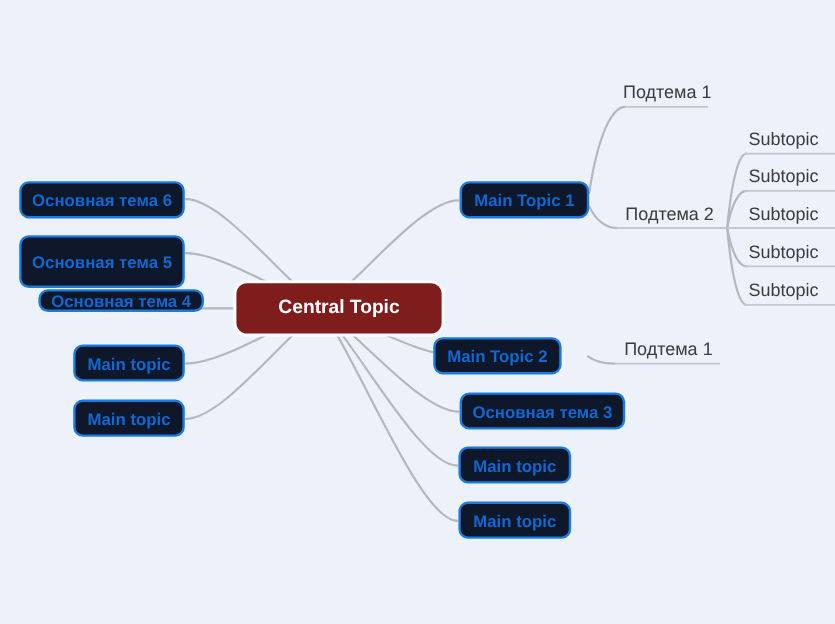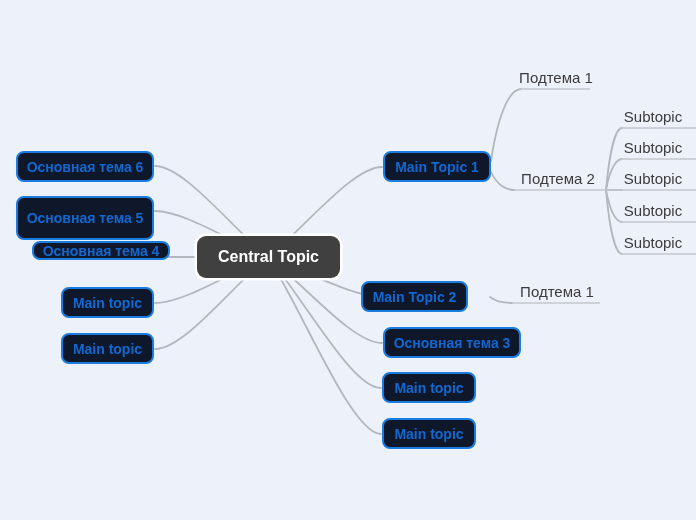--- a/index.html
+++ b/index.html
@@ -82,21 +82,21 @@
       <line x1="620" y1="254" x2="696" y2="254" stroke="#c3c6cc" stroke-width="1.5"></line>
     </svg>
 <div class="line-label" style="left: 556px; top: 71px; color: rgb(60, 60, 62);">Подтема 1</div>
     <div class="line-label" style="left: 558px; top: 172px; color: rgb(60, 60, 62);">Подтема 2</div>
     <div class="line-label" style="left: 557px; top: 285px; color: rgb(60, 60, 62);">Подтема 1</div>
     <div class="line-label" style="left: 653px; top: 110px; color: rgb(60, 60, 62);">Subtopic</div>
     <div class="line-label" style="left: 653px; top: 141px; color: rgb(60, 60, 62);">Subtopic</div>
     <div class="line-label" style="left: 653px; top: 172px; color: rgb(60, 60, 62);">Subtopic</div>
     <div class="line-label" style="left: 653px; top: 204px; color: rgb(60, 60, 62);">Subtopic</div>
     <div class="line-label" style="left: 653px; top: 236px; color: rgb(60, 60, 62);">Subtopic</div>
-    <div class="node central" style="left: 197px; top: 236px; width: 143px; height: 42px; background: #404040; color: rgb(255, 255, 255);">
+    <div class="node central" style="left: 197px; top: 236px; width: 171px; height: 42px; background: #7f1d1d; color: rgb(255, 255, 255);">
       <span>Central Topic</span>
     </div>
     <div class="node" style="left: 16px; top: 151px; width: 138px; height: 31px; border-color: rgb(27, 124, 224); color: rgb(18, 104, 208);">
       <span>Основная тема 6</span>
     </div>
     <div class="node" style="left: 16px; top: 196px; width: 138px; height: 44px; border-color: rgb(27, 124, 224); color: rgb(18, 104, 208);">
       <span>Основная тема 5</span>
     </div>
     <div class="node" style="left: 16px; top: 241px; width: 138px; height: 19px; border-color: rgb(27, 124, 224); color: rgb(18, 104, 208); margin-left: 16px;">
       <span>Основная тема 4</span>

